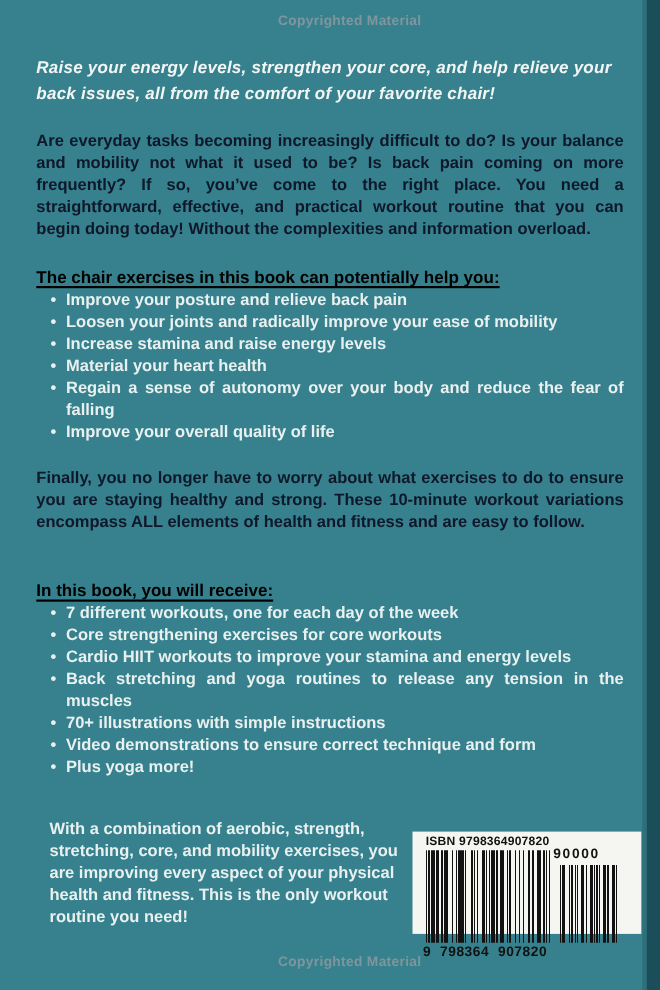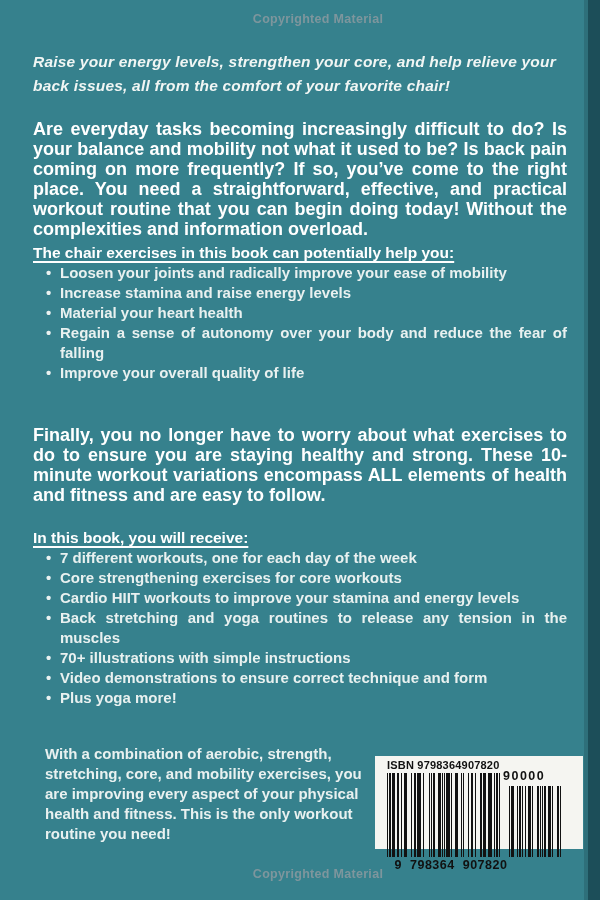--- a/index.html
+++ b/index.html
@@ -13,27 +13,27 @@
     color:#7e969d; font-size:12.5px; font-weight:700; letter-spacing:.3px;padding-left:18px;
   }
   .copyright.top { top:12px; }
   .copyright.bottom { top:867px; }
   .tagline {
     position:absolute; left:33px; top:50px; width:538px; margin:0;
     color:#f1f6f4; font-size:15.5px; font-style:italic; font-weight:700;
     line-height:24px; letter-spacing:.2px;
   }
   .para {
-    position:absolute; margin:0; color:#ffffff;
-    font-size:18px; font-weight:700; line-height:20px; text-align:justify;
+    position:absolute; margin:0; color:#0f172a;
+    font-size:15px; font-weight:700; line-height:20px; text-align:justify;
   }
   .para.intro  { left:33px; top:119px; width:534px; }
   .para.middle { left:33px; top:425px; width:534px; }
   .heading {
-    position:absolute; margin:0; color:#ffffff;
+    position:absolute; margin:0; color:#000000;
     font-size:15.5px; font-weight:700;
     text-decoration:underline; text-underline-offset:3px; text-decoration-thickness:1.5px;
   }
   .heading.benefits { left:33px; top:244px; }
   .heading.receive  { left:33px; top:529px; }
   .bullets {
     position:absolute; list-style:none; margin:0; padding:0; width:534px;
     color:#e9f1f0; font-size:15px; font-weight:700; line-height:20px;
   }
   .bullets.benefits { left:33px; top:263px; }
@@ -48,21 +48,21 @@
     position:absolute; left:375px; top:756px; width:208px; height:93px;
     background:#f5f5f1;
   }
   .isbn-label {
     position:absolute; top:3px; left:12px;
     color:#111; font-size:11px; font-weight:700; letter-spacing:.2px;
   }
   .main-barcode  { position:absolute; left:12px;  top:17px; width:113px; height:84px; }
   .addon-barcode { position:absolute; left:133px; top:30px; width:53px;  height:71px; }
   .barcode-digits {
-    position:absolute; left:12px; top:102px; width:128px; text-align:center;
+    position:absolute; left:2px; top:102px; width:128px; text-align:center;
     color:#111; font-size:12.5px; font-weight:700; letter-spacing:.5px; word-spacing:4px;
   }
   .price-code {
     position:absolute; left:128px; top:13px; width:62px; text-align:left;
     color:#111; font-size:12.5px; font-weight:700; letter-spacing:1.5px;
   }
   .edge-highlight { position:absolute; right:12px; top:0; width:4px;  height:900px; background:#2e6f7a; }
   .edge-shadow    { position:absolute; right:0;   top:0; width:12px; height:900px; background:#1c4e59; }
 </style>
 </head>
@@ -73,20 +73,21 @@
   <div class="copyright top">Copyrighted Material</div>
 
   <p class="tagline">Raise your energy levels, strengthen your core, and help relieve your back issues, all from the comfort of your favorite chair!</p>
 
   <p class="para intro">Are everyday tasks becoming increasingly difficult to do? Is your balance and mobility not what it used to be? Is back pain coming on more frequently? If so, you’ve come to the right place. You need a straightforward, effective, and practical workout routine that you can begin doing today! Without the complexities and information overload.</p>
 
   <h2 class="heading benefits">The chair exercises in this book can potentially help you:</h2>
 
   <ul class="bullets benefits">
 
+      <li class="bullet-item">Improve your posture and relieve back pain</li>
 
       <li class="bullet-item">Loosen your joints and radically improve your ease of mobility</li>
 
       <li class="bullet-item">Increase stamina and raise energy levels</li>
 
       <li class="bullet-item">Material your heart health</li>
 
       <li class="bullet-item">Regain a sense of autonomy over your body and reduce the fear of falling</li>
 
       <li class="bullet-item">Improve your overall quality of life</li>

